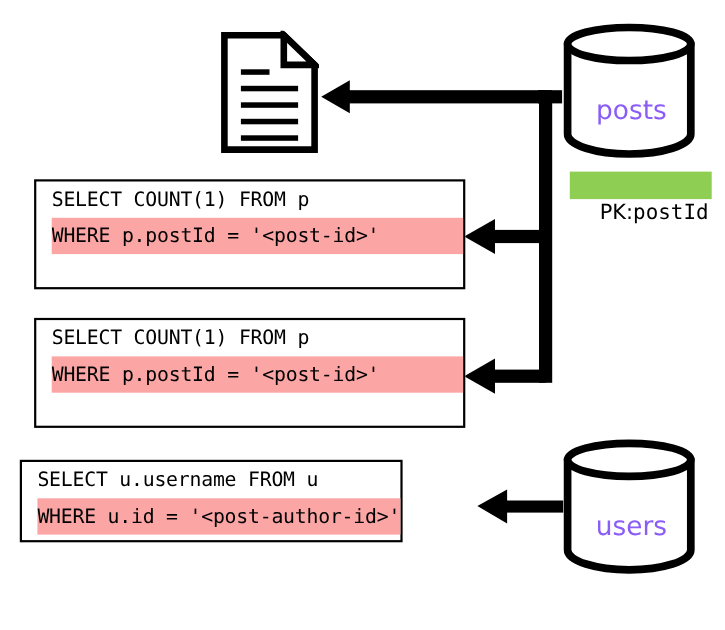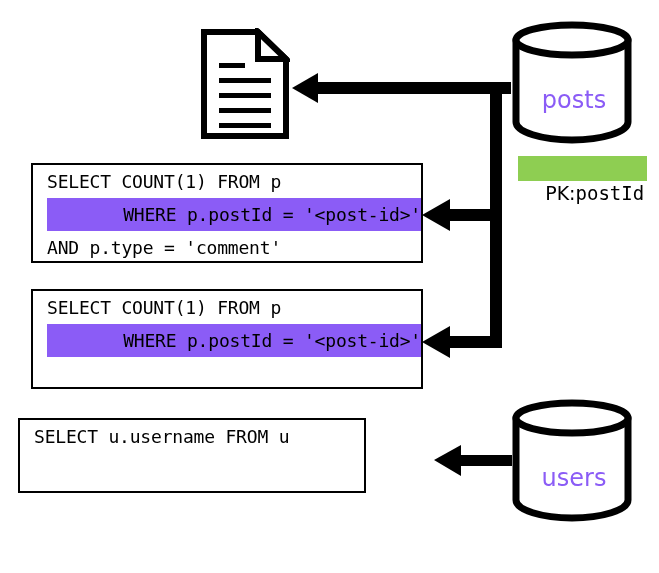--- a/index.html
+++ b/index.html
@@ -31,22 +31,21 @@
     font-size: 18px;
     line-height: 33px;
     height: 33px;
     color: #000000;
     white-space: pre;
     letter-spacing: -0.2px;
     overflow: hidden;
     margin-left: 14px;
   }
   .query-row.hl {
-    background: #8b5cf6;
-    text-align: right;
+    background: #fca5a5;
   }
 
   
   .cylinder {
     position: absolute;
   }
   .cyl-label {
     position: absolute;
     left: 0;
     width: 100%;
@@ -147,25 +146,25 @@
       <path d="M6 22 V104 C6 114 32 122 62 122 C92 122 118 114 118 104 V22" fill="#ffffff" stroke="#000000" stroke-width="7" stroke-linecap="round"></path>
       <ellipse cx="62" cy="22" rx="56" ry="15" fill="#ffffff" stroke="#000000" stroke-width="7"></ellipse>
     </svg>
     <div class="cyl-label" style="top:68px;">users</div>
   </div>
 
 
   <div class="query-box" style="left:31px; top:163px; width:392px; height:100px;">
     <div class="query-row">SELECT COUNT(1) FROM p</div>
     <div class="query-row hl">WHERE p.postId = '&lt;post-id&gt;'</div>
-    <div class="query-row">AND p.type = 'comment'</div>
   </div>
 
   <div class="query-box" style="left:31px; top:289px; width:392px; height:100px;">
     <div class="query-row">SELECT COUNT(1) FROM p</div>
     <div class="query-row hl">WHERE p.postId = '&lt;post-id&gt;'</div>
   </div>
 
   <div class="query-box" style="left:18px; top:418px; width:348px; height:75px;">
     <div class="query-row">SELECT u.username FROM u</div>
+    <div class="query-row hl">WHERE u.id = '&lt;post-author-id&gt;'</div>
   </div>
 
 </div>
 
 </body></html>

